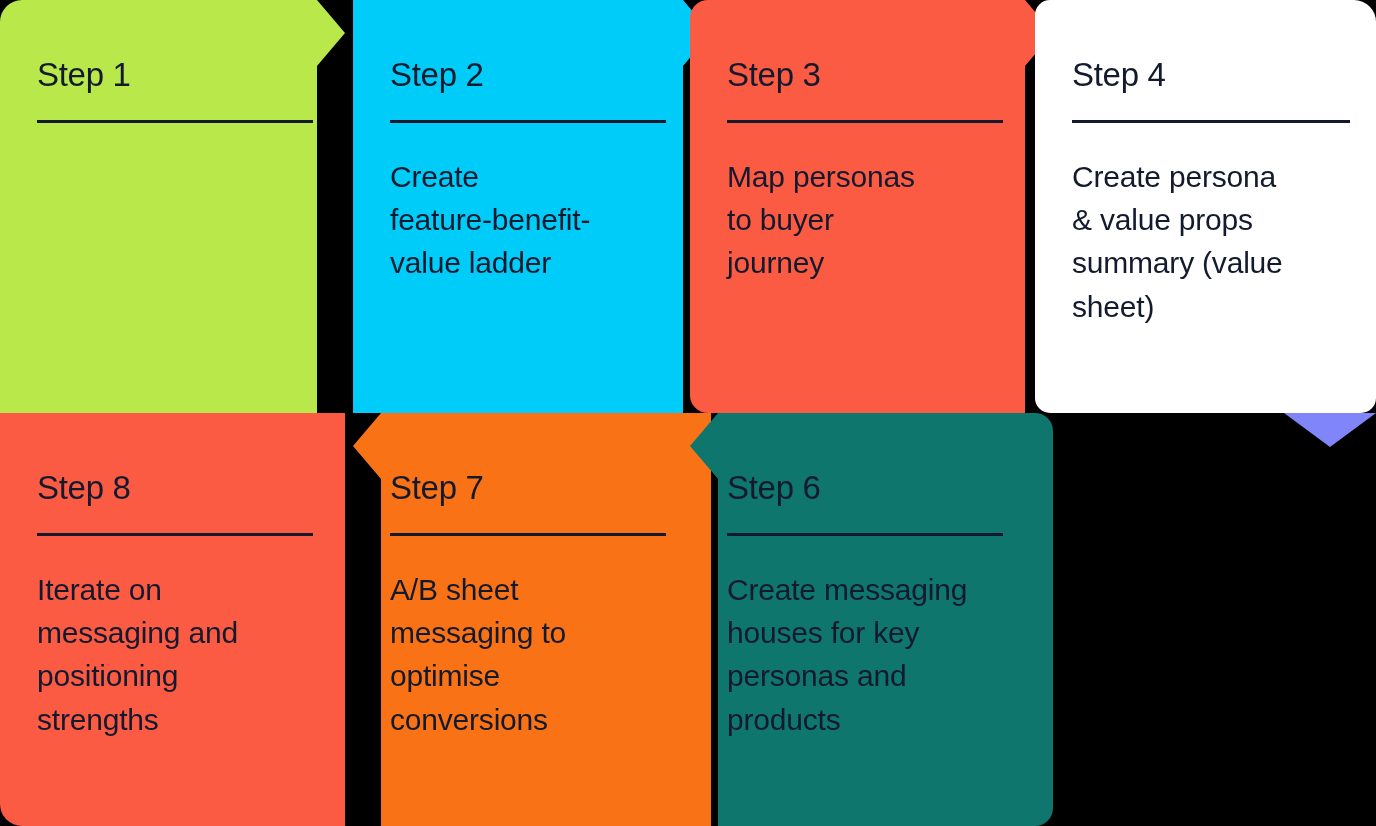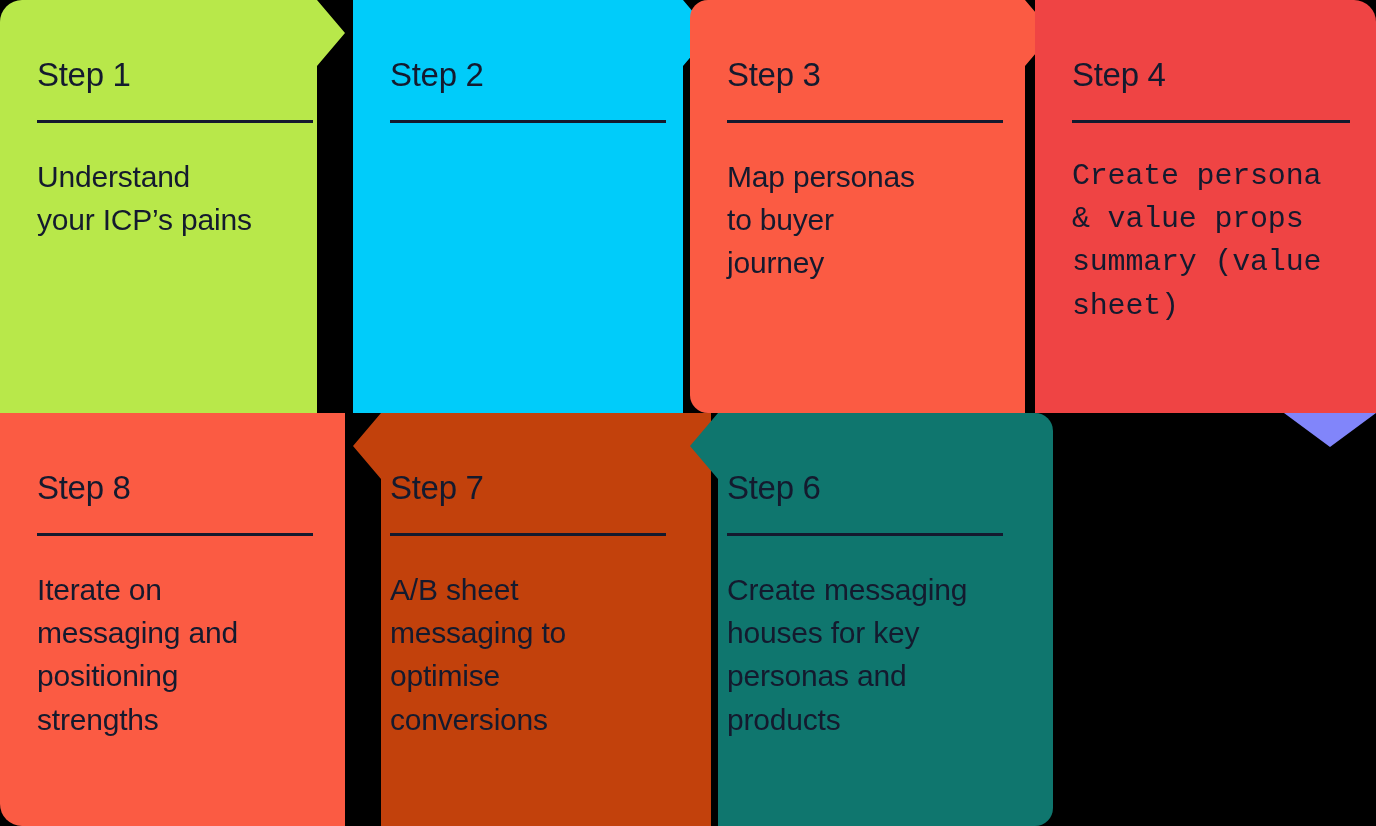--- a/index.html
+++ b/index.html
@@ -131,71 +131,72 @@
   .step-body {
     margin-top: 32px;
     font-size: 30px;
     line-height: 1.44;
     letter-spacing: -0.2px;
     color: #141A2E;
     white-space: pre-line;
     max-width: 284px;
   }
   .col-3 .step-rule { width: 278px; }
-  .col-3 .step-body { max-width: 290px; font-family: Liberation Mono, monospace; }
+  .col-3 .step-body { max-width: 290px; }
 </style>
 </head>
 <body>
 
 <div id="process-flow" style="background: rgb(0, 0, 0);">
 
   <div class="flow-row row-top">
 
     <div class="step-panel col-0 chev-first" id="panel-step-1" style="background: rgb(184, 232, 74);">
       <div class="step-title">Step 1</div>
       <div class="step-rule"></div>
-      <div class="step-body">Understand
-your ICP’s pains</div>
     </div>
 
     <div class="step-panel col-1 chev-mid" id="panel-step-2" style="background: rgb(0, 204, 250);">
       <div class="step-title">Step 2</div>
       <div class="step-rule"></div>
+      <div class="step-body">Create
+feature-benefit-
+value ladder</div>
     </div>
 
     <div class="step-panel col-2 chev-mid" id="panel-step-3" style="background: rgb(251, 91, 67);">
       <div class="step-title">Step 3</div>
       <div class="step-rule"></div>
       <div class="step-body">Map personas
 to buyer
 journey</div>
     </div>
 
-    <div class="step-panel col-3 chev-last" id="panel-step-4" style="background: #ef4444;">
+    <div class="step-panel col-3 chev-last" id="panel-step-4" style="background: #ffffff; border-radius: 15px;">
       <div class="step-title">Step 4</div>
       <div class="step-rule"></div>
       <div class="step-body">Create persona
 &amp; value props
 summary (value
 sheet)</div>
     </div>
   </div>
 
   <div class="flow-row row-bottom">
 
     <div class="step-panel col-0 chev-first" id="panel-step-8" style="background: rgb(251, 91, 67);">
       <div class="step-title">Step 8</div>
       <div class="step-rule"></div>
       <div class="step-body">Iterate on
 messaging and
 positioning
 strengths</div>
     </div>
 
-    <div class="step-panel col-1 chev-mid" id="panel-step-7" style="background: #c2410c;">
+    <div class="step-panel col-1 chev-mid" id="panel-step-7" style="background: #f97316;">
       <div class="step-title">Step 7</div>
       <div class="step-rule"></div>
       <div class="step-body">A/B sheet
 messaging to
 optimise
 conversions</div>
     </div>
 
     <div class="step-panel col-2 chev-mid" id="panel-step-6" style="background: #0f766e;">
       <div class="step-title">Step 6</div>

